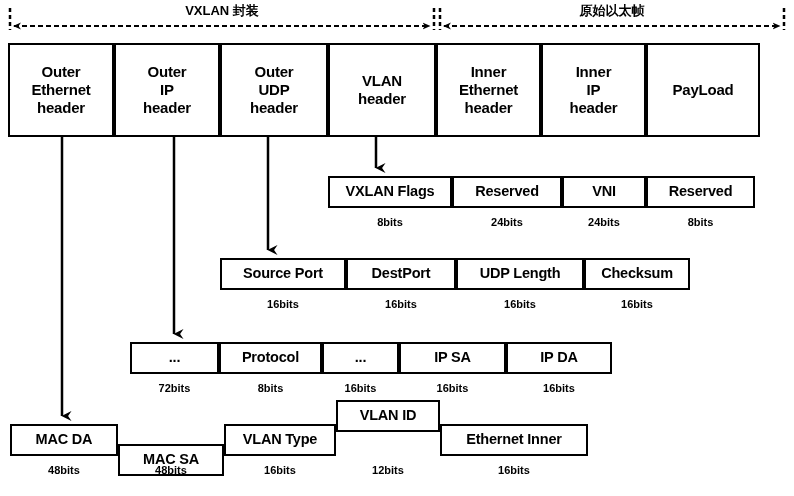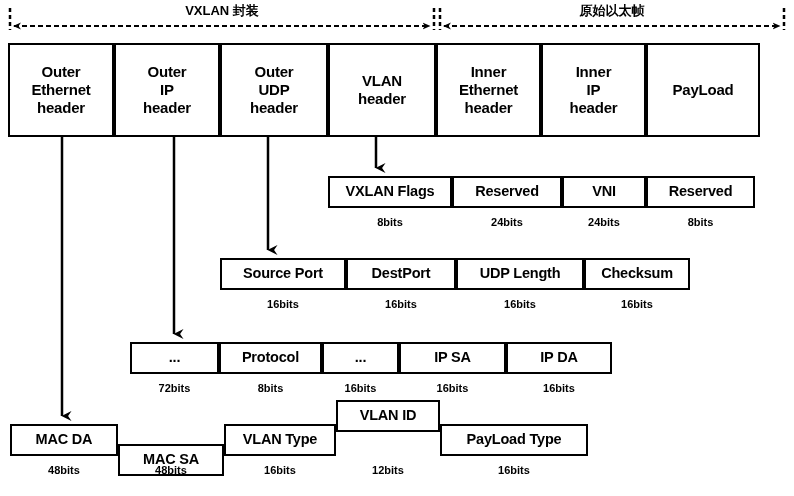--- a/index.html
+++ b/index.html
@@ -165,21 +165,21 @@
   <div class="bits" style="left:130px; top:382px; width:89px;">72bits</div>
   <div class="bits" style="left:219px; top:382px; width:103px;">8bits</div>
   <div class="bits" style="left:322px; top:382px; width:77px;">16bits</div>
   <div class="bits" style="left:399px; top:382px; width:107px;">16bits</div>
   <div class="bits" style="left:506px; top:382px; width:106px;">16bits</div>
 
   <div class="box field-box" style="left:10px; top:424px; width:108px;">MAC DA</div>
   <div class="box field-box" style="left:118px; top:424px; width:106px;margin-top:20px;">MAC SA</div>
   <div class="box field-box" style="left:224px; top:424px; width:112px;">VLAN Type</div>
   <div class="box field-box" style="left:336px; top:400px; width:104px;">VLAN ID</div>
-  <div class="box field-box" style="left:440px; top:424px; width:148px;">PayLoad Type</div>
+  <div class="box field-box" style="left:440px; top:424px; width:148px;">Ethernet Inner</div>
 
   <div class="bits" style="left:10px; top:464px; width:108px;">48bits</div>
   <div class="bits" style="left:118px; top:464px; width:106px;">48bits</div>
   <div class="bits" style="left:224px; top:464px; width:112px;">16bits</div>
   <div class="bits" style="left:336px; top:464px; width:104px;">12bits</div>
   <div class="bits" style="left:440px; top:464px; width:148px;">16bits</div>
 
 
 </div>
 

